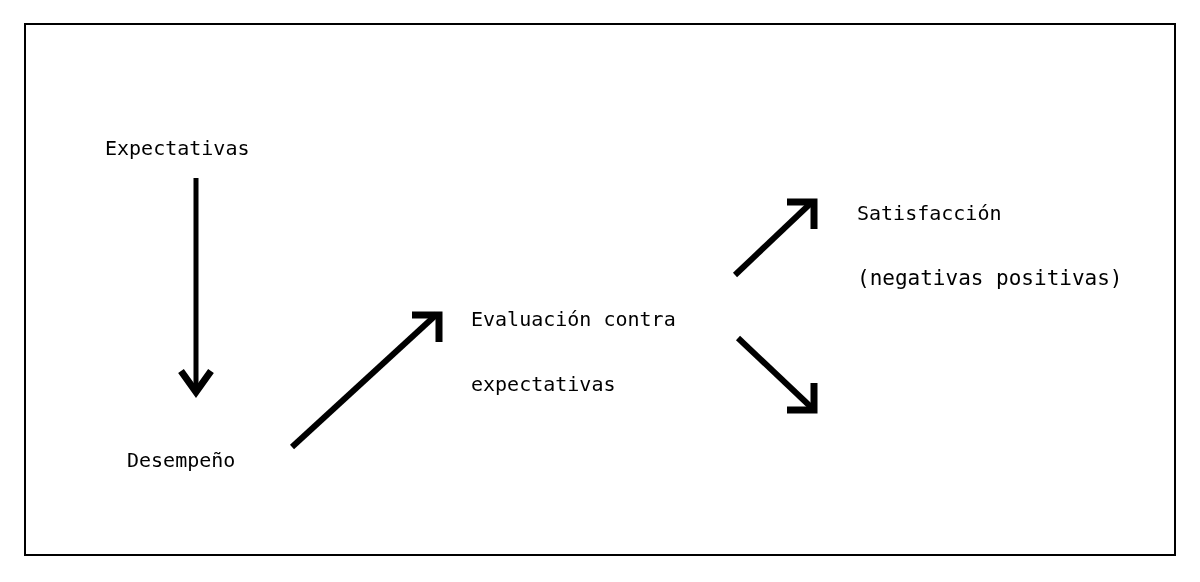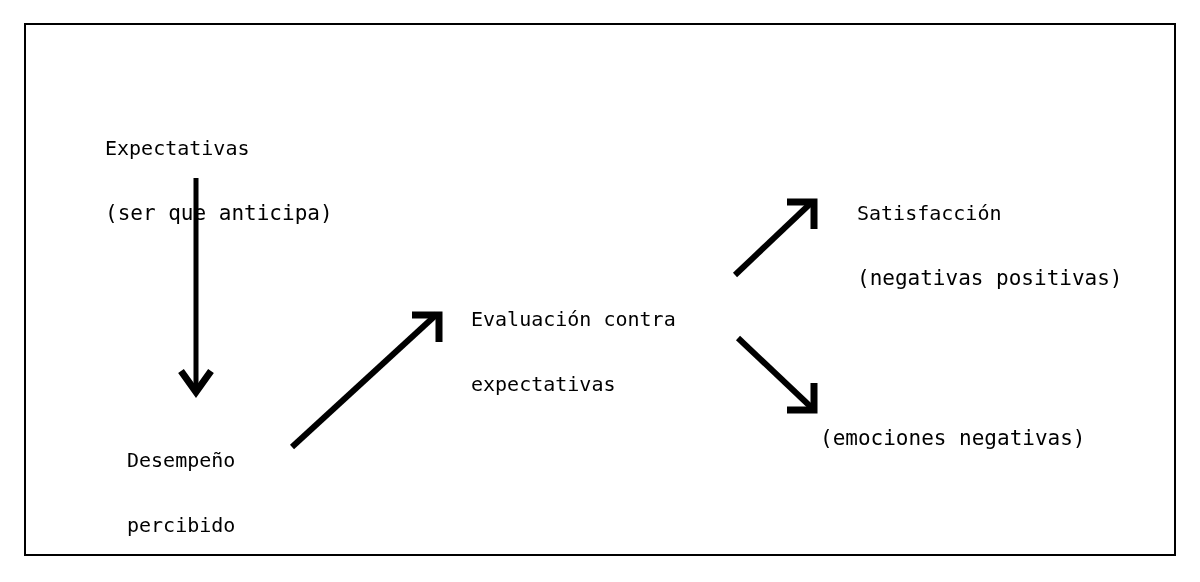--- a/index.html
+++ b/index.html
@@ -87,35 +87,32 @@
     </g>
 
     <g>
       <line x1="738" y1="338" x2="812" y2="408" stroke="#000000" stroke-width="6"></line>
       <polyline points="787,410 814,410 814,383" fill="none" stroke="#000000" stroke-width="7" stroke-linejoin="miter" stroke-linecap="butt"></polyline>
     </g>
   </svg>
 
   <div class="node" id="node-expectativas">
     <span class="line-main">Expectativas</span>
-    <span class="line-sub">(ser que anticipa)</span>
   </div>
 
   <div class="node" id="node-desempeno">
     <span class="line-main">Desempeño</span>
-    <span class="line-main">percibido</span>
   </div>
 
   <div class="node" id="node-evaluacion">
     <span class="line-main">Evaluación contra</span>
     <span class="line-main">expectativas</span>
   </div>
 
   <div class="node" id="node-satisfaccion">
     <span class="line-main">Satisfacción</span>
     <span class="line-sub">(negativas positivas)</span>
   </div>
 
   <div class="node" id="node-insatisfaccion">
-    <span class="line-sub">(emociones negativas)</span>
   </div>
 
 </div>
 
 </body></html>

